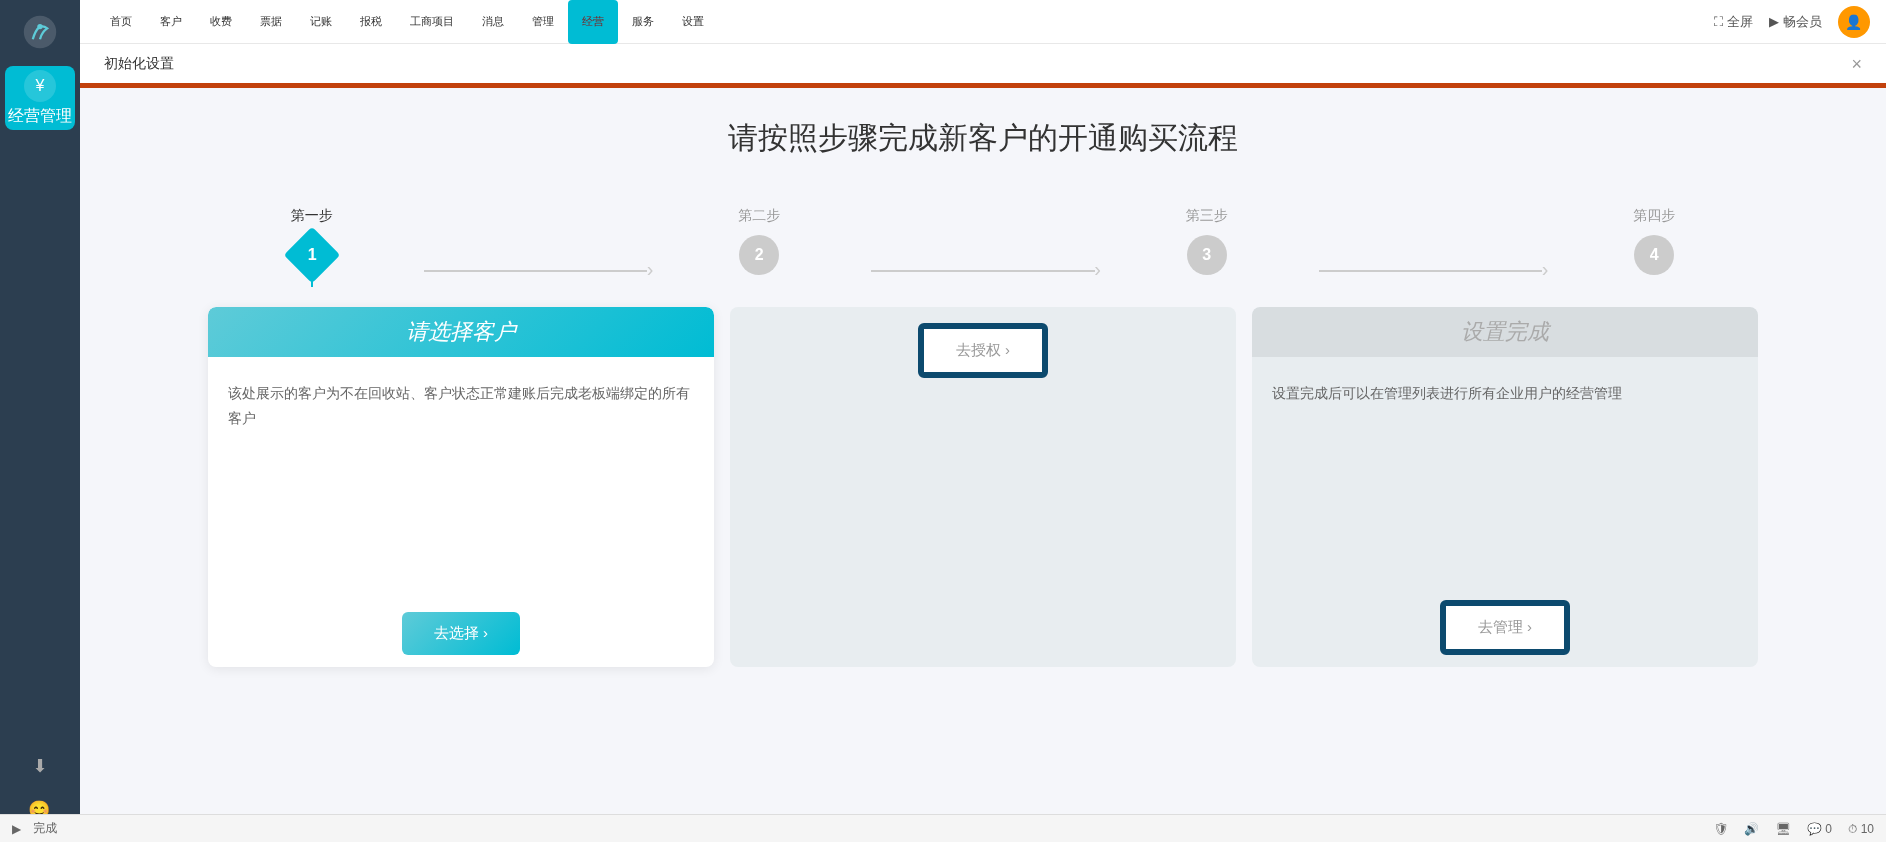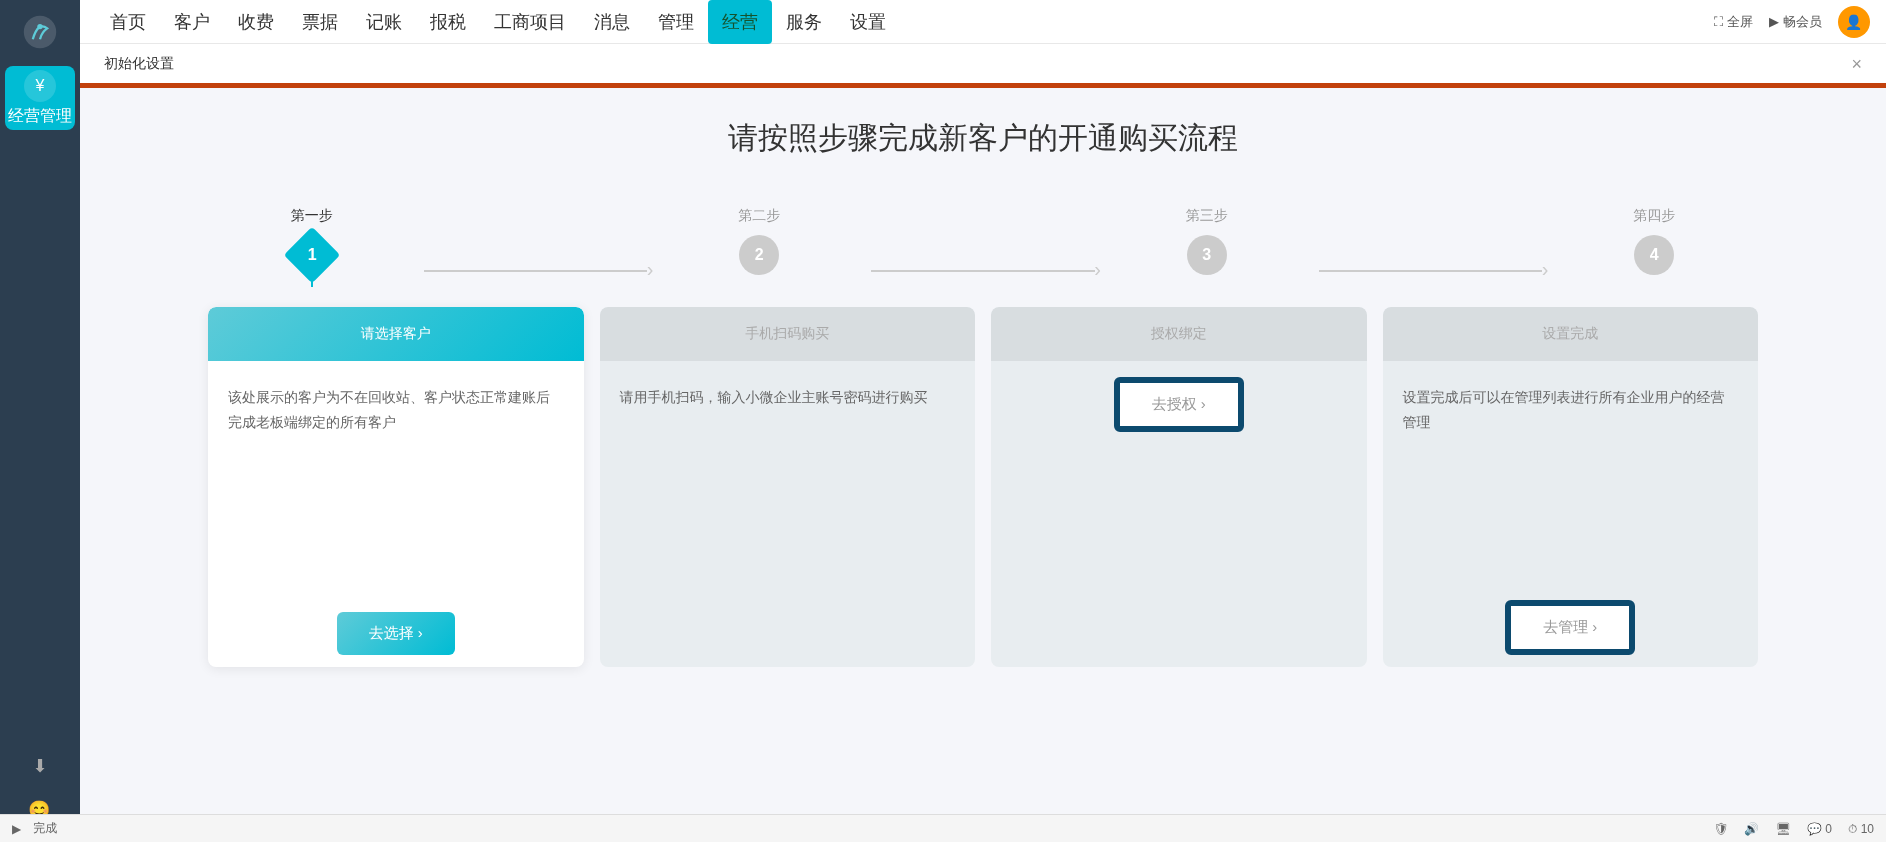--- a/index.html
+++ b/index.html
@@ -15,28 +15,28 @@
       padding: 0 16px;
       position: fixed;
       top: 0; left: 80px; right: 0;
       z-index: 100;
     }
     .top-nav-item {
       padding: 0 14px;
       height: 44px;
       display: flex;
       align-items: center;
-      font-size: 18px;
+      font-size: 11px;
       color: #333;
       cursor: pointer;
       white-space: nowrap;
     }
     .top-nav-item.active {
       background: #00bcd4;
-      color: #14532d;
+      color: #7f1d1d;
       border-radius: 4px;
     }
     .top-nav-right {
       margin-left: auto;
       display: flex;
       align-items: center;
       gap: 16px;
     }
     .top-nav-right-item {
       font-size: 13px;
@@ -240,27 +240,28 @@
       display: flex;
       flex-direction: column;
       overflow: hidden;
     }
     .step-card.active {
       background: #fff;
       box-shadow: 0 2px 12px rgba(0,0,0,0.08);
     }
 
     .card-header {
-      padding: 18px 0;
+      padding: 10px 0;
       text-align: center;
-      font-size: 14px;
+      font-size: 22px;
       font-weight: 500;
       color: #aaa;
       background: #d8dde0;
       border-radius: 8px 8px 0 0;
+      font-style: italic;
     }
     .card-header.active {
       background: linear-gradient(135deg, #5ecbd8, #00bcd4);
       color: #fff;
     }
 
     .card-body {
       padding: 24px 20px;
       font-size: 14px;
       color: #666;
@@ -447,29 +448,22 @@
     <div class="cards-row">
 
       <div class="step-card active">
         <div class="card-header active">请选择客户</div>
         <div class="card-body">该处展示的客户为不在回收站、客户状态正常建账后完成老板端绑定的所有客户</div>
         <div class="card-footer">
           <button class="card-btn active">去选择 ›</button>
         </div>
       </div>
 
+
       <div class="step-card">
-        <div class="card-header">手机扫码购买</div>
-        <div class="card-body">请用手机扫码，输入小微企业主账号密码进行购买</div>
-        <div class="card-footer">
-        </div>
-      </div>
-
-      <div class="step-card">
-        <div class="card-header">授权绑定</div>
         <div class="card-footer">
           <button class="card-btn inactive">去授权 ›</button>
         </div>
       </div>
 
       <div class="step-card">
         <div class="card-header">设置完成</div>
         <div class="card-body">设置完成后可以在管理列表进行所有企业用户的经营管理</div>
         <div class="card-footer">
           <button class="card-btn inactive">去管理 ›</button>

